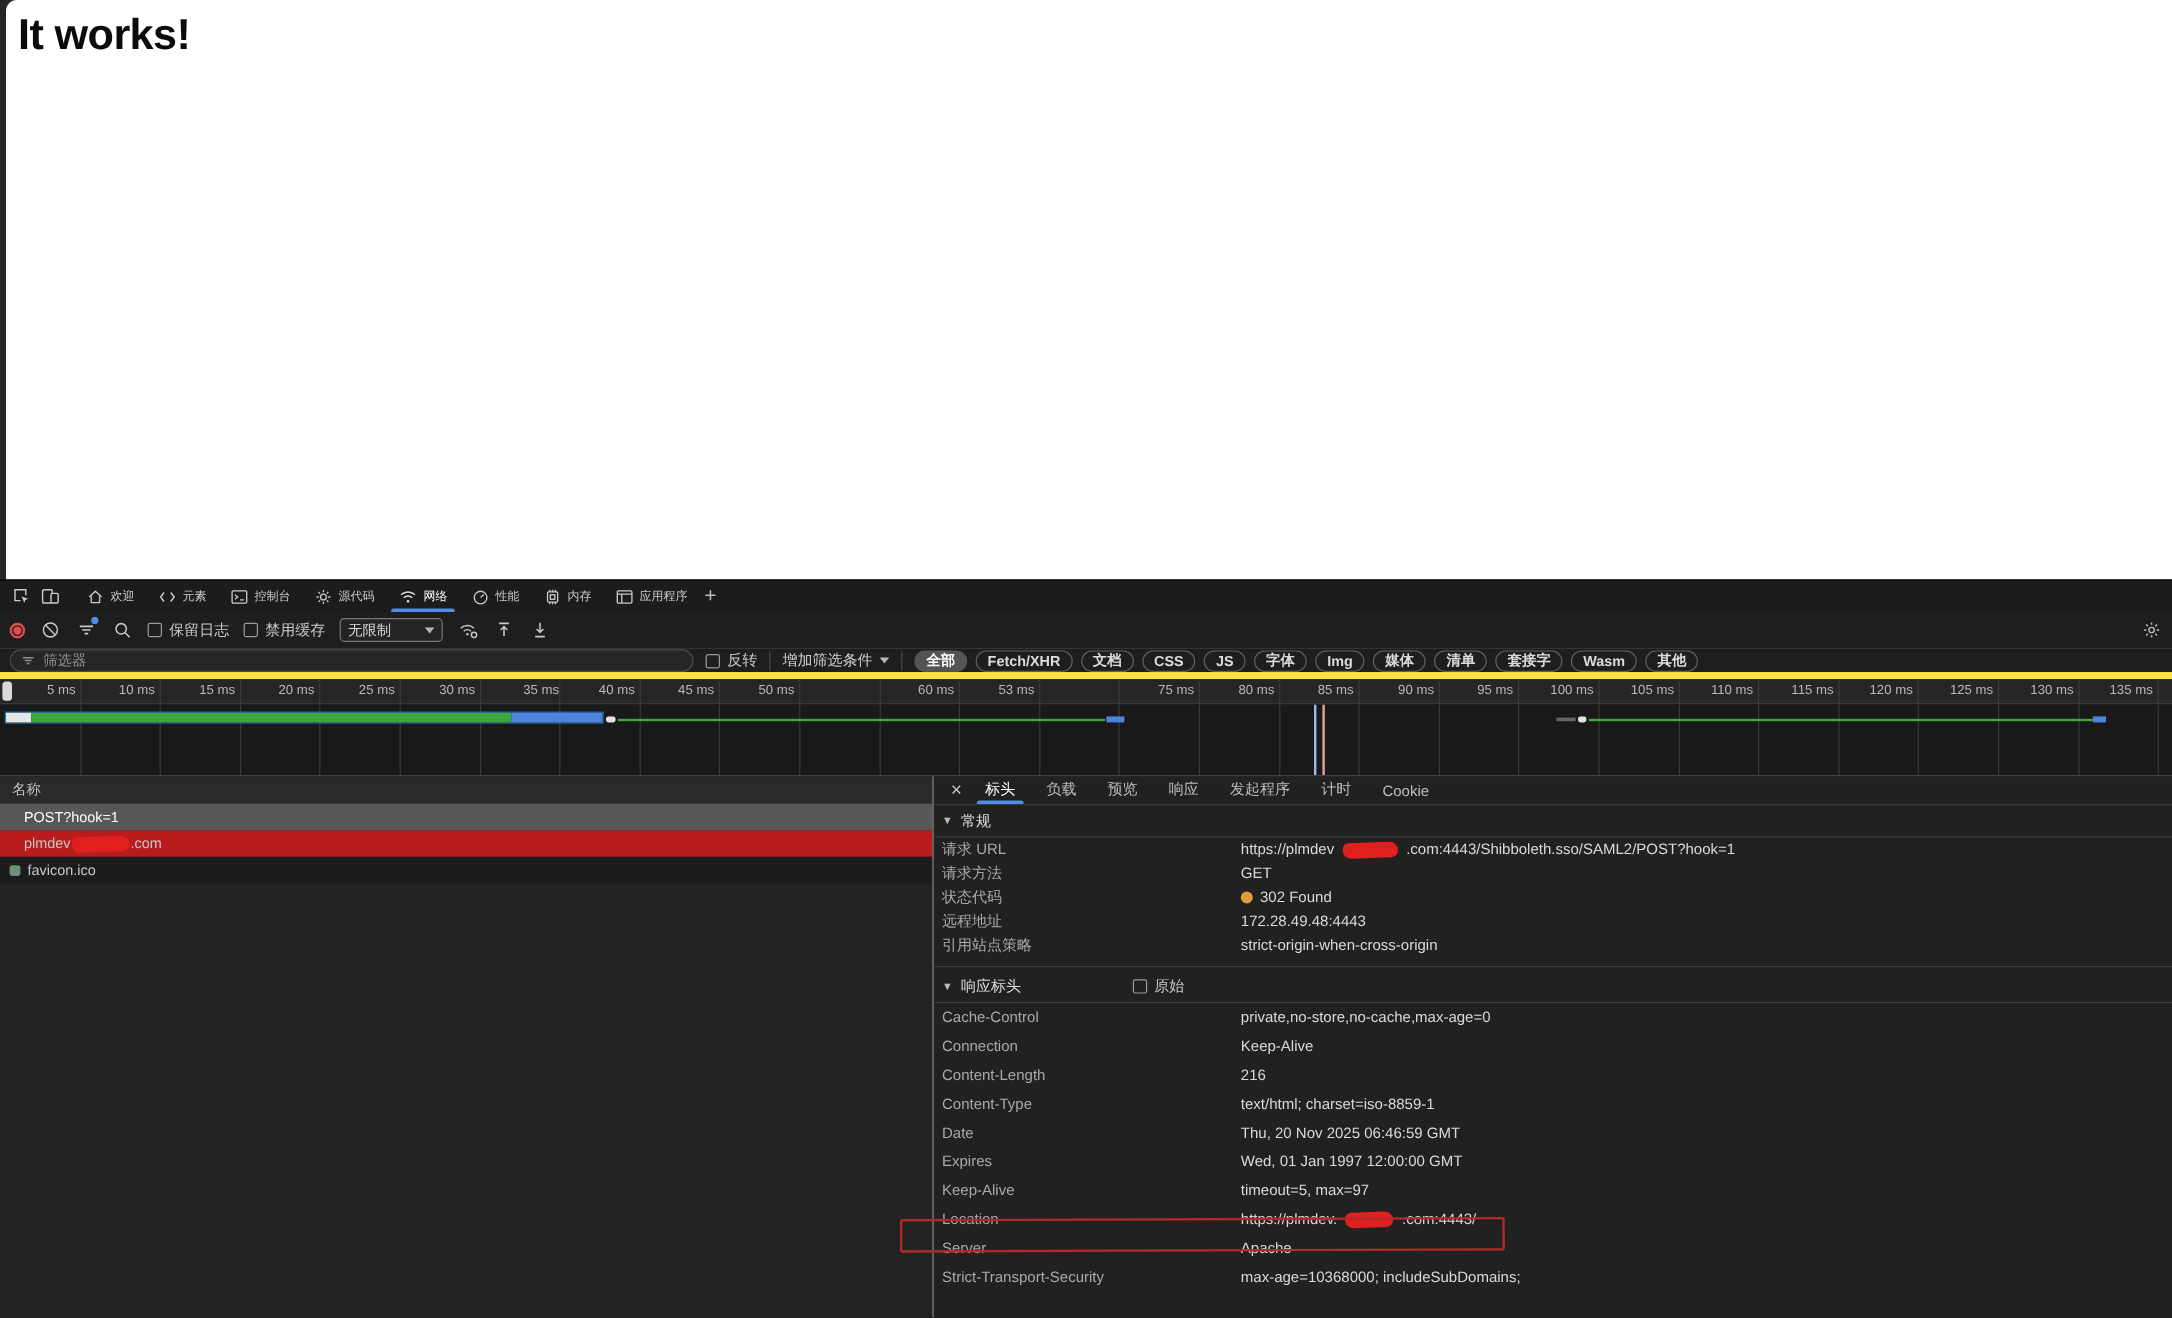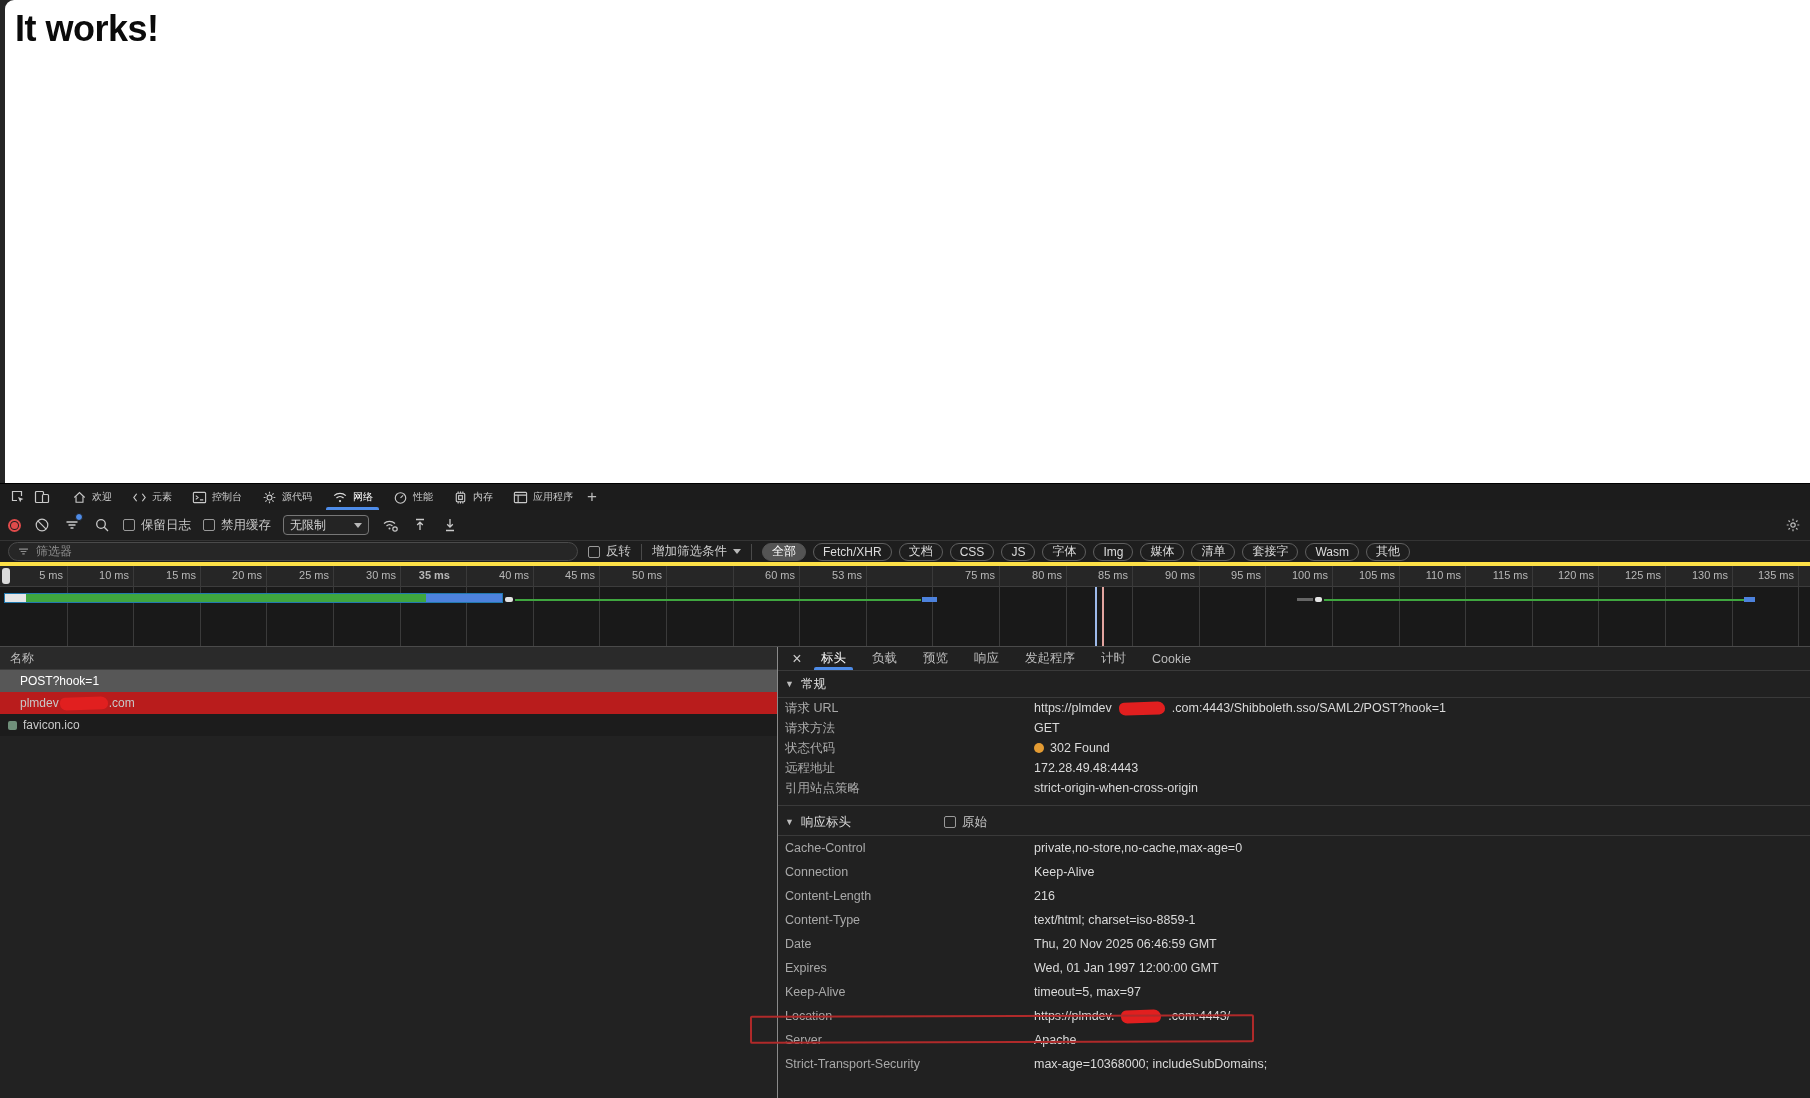--- a/index.html
+++ b/index.html
@@ -31,25 +31,25 @@
   .rec i{width:7px;height:7px;border-radius:50%;background:#e04b4b;}
   .ticon16{display:flex;align-items:center;justify-content:center;width:18px;height:18px;cursor:pointer;position:relative;}
   .badge{position:absolute;right:-2px;top:-3px;width:8px;height:8px;border-radius:50%;background:#4e8ce8;border:1px solid #1e1e1e;}
   .cbwrap{display:flex;align-items:center;gap:6px;color:#c9c9c9;font-size:12.5px;cursor:pointer;}
   .cb{width:12px;height:12px;border:1px solid #9a9a9a;border-radius:2px;background:transparent;}
   .select{display:flex;align-items:center;justify-content:space-between;width:86px;height:20px;border:1px solid #777;border-radius:4px;padding:0 6px;color:#d6d6d6;font-size:12px;cursor:pointer;background:#242424;}
   .caret{width:0;height:0;border-left:4px solid transparent;border-right:4px solid transparent;border-top:5px solid #b8b8b8;}
   .tspacer{flex:1;}
 
   
-  .filterbar{position:absolute;left:0;top:57px;width:100%;height:25px;display:flex;align-items:center;gap:10px;background:#1e1e1e;padding:0 8px;border-bottom:4px solid #fde047;}
+  .filterbar{position:absolute;left:0;top:57px;width:100%;height:25px;display:flex;align-items:center;gap:10px;background:#1e1e1e;padding:0 8px;border-bottom:6px solid #fde047;}
   .finput{display:flex;align-items:center;gap:6px;width:570px;height:19px;border:1px solid #4a4a4a;border-radius:10px;background:#262626;padding:0 8px;color:#8f8f8f;font-size:12px;cursor:text;}
   .vsep{width:1px;height:16px;background:#4a4a4a;}
   .morefilters{display:flex;align-items:center;gap:6px;color:#cfcfcf;font-size:12.5px;cursor:pointer;}
-  .pills{display:flex;align-items:flex-start;gap:7px;}
+  .pills{display:flex;align-items:flex-start;gap:7px;font-weight:bold;}
   .pill{height:18px;display:flex;align-items:center;padding:0 9px;border-radius:9px;border:1px solid #5f5f5f;color:#dcdcdc;font-size:12px;cursor:pointer;white-space:nowrap;}
   .pill.selected{background:#545454;border-color:#545454;color:#ffffff;}
 
   
   .ruler{position:absolute;left:0;top:82px;width:100%;height:21px;background:#262626;border-bottom:1px solid #3c3c3c;}
   .tick{position:absolute;top:3px;width:62px;text-align:right;color:#b8b8b8;font-size:11px;white-space:nowrap;}
   .handle{position:absolute;left:2px;top:2px;width:8px;height:16px;border-radius:3px;background:#dadada;}
   .overview{position:absolute;left:0;top:103px;width:100%;height:59px;background:#191919;overflow:hidden;}
   .grid{position:absolute;top:0;width:1px;background:#3a3a3a;}
   .wbar{position:absolute;top:6px;height:10px;border:1px solid #2279ae;display:flex;}
@@ -296,21 +296,21 @@
         <span class="tick" style="left: 67px;">10 ms</span>
         <span class="grid" style="left: 133px; height: 21px;"></span>
         <span class="tick" style="left: 134px;">15 ms</span>
         <span class="grid" style="left: 200px; height: 21px;"></span>
         <span class="tick" style="left: 200px;">20 ms</span>
         <span class="grid" style="left: 266px; height: 21px;"></span>
         <span class="tick" style="left: 267px;">25 ms</span>
         <span class="grid" style="left: 333px; height: 21px;"></span>
         <span class="tick" style="left: 334px;">30 ms</span>
         <span class="grid" style="left: 400px; height: 21px;"></span>
-        <span class="tick" style="left: 388px; font-weight: bold;">35 ms</span>
+        <span class="tick" style="left: 404px;">35 ms</span>
         <span class="grid" style="left: 466px; height: 21px;"></span>
         <span class="tick" style="left: 467px;">40 ms</span>
         <span class="grid" style="left: 533px; height: 21px;"></span>
         <span class="tick" style="left: 533px;">45 ms</span>
         <span class="grid" style="left: 599px; height: 21px;"></span>
         <span class="tick" style="left: 600px;">50 ms</span>
         <span class="grid" style="left: 666px; height: 21px;"></span>
         <span class="tick" style="left: 667px; margin-top: 40px;">55 ms</span>
         <span class="grid" style="left: 733px; height: 21px;"></span>
         <span class="tick" style="left: 733px;">60 ms</span>

